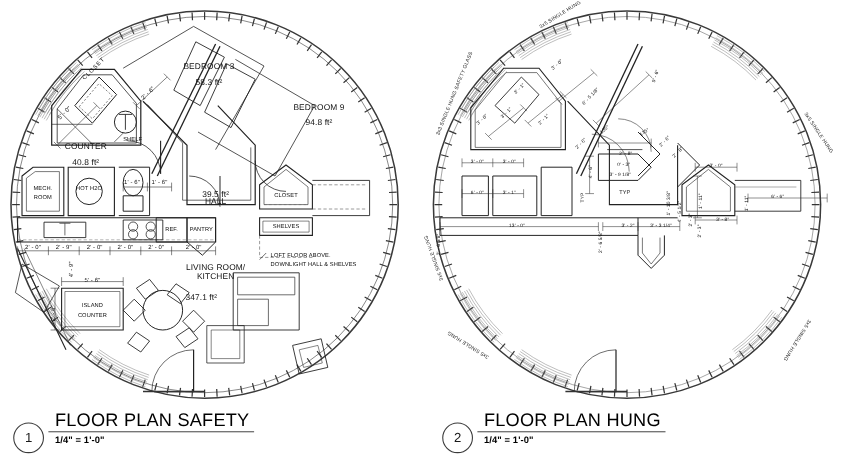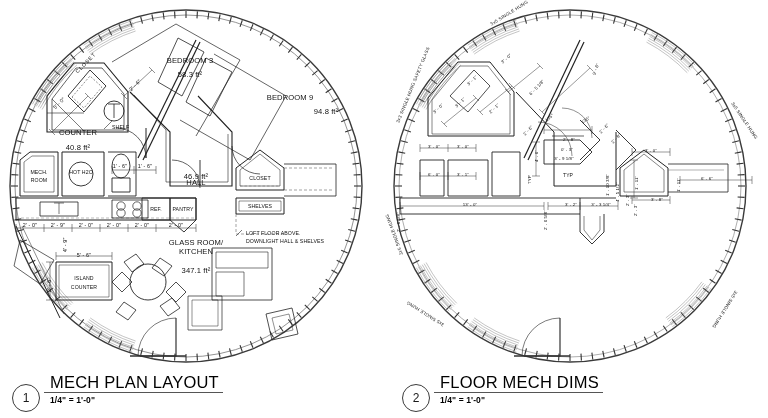--- a/index.html
+++ b/index.html
@@ -326,30 +326,30 @@
         <path d="M124 96 L152 70 M121 93 L127 99 M149 67 L155 73"></path>
       </g>
     </svg>
 
     <div class="lbl room ctr" style="left:190px;top:56px;">
       <span>BEDROOM 3</span>
     </div>
     <div class="lbl room ctr" style="left:190px;top:70px;">58.3 ft²</div>
 
     <div class="lbl room ctr" style="left:290px;top:93px;">BEDROOM 9</div>
-    <div class="lbl room ctr" style="left:290px;top:107px;margin-left:36px;">94.8 ft²</div>
+    <div class="lbl room ctr" style="left:290px;top:107px;">94.8 ft²</div>
 
     <div class="lbl room ctr" style="left:78px;top:128px;">COUNTER</div>
     <div class="lbl room ctr" style="left:78px;top:143px;">40.8 ft²</div>
 
     <div class="lbl room ctr" style="left:196px;top:150px;margin-top:28px;">HALL</div>
-    <div class="lbl room ctr" style="left:196px;top:172px;">46.9 ft²</div>
-
-    <div class="lbl room ctr" style="left:196px;top:238px;width:90px;white-space:normal;">GLASS ROOM/ KITCHEN</div>
-    <div class="lbl room ctr" style="left:196px;top:266px;">347.1 ft²</div>
+    <div class="lbl room ctr" style="left:196px;top:172px;">39.5 ft²</div>
+
+    <div class="lbl room ctr" style="left:196px;top:238px;width:90px;white-space:normal;">LIVING ROOM/ KITCHEN</div>
+    <div class="lbl room ctr" style="left:183px;top:266px;">347.1 ft²</div>
 
     <div class="lbl tiny" style="left:74px;top:70px;transform:rotate(-45deg);transform-origin:left top;letter-spacing:1px;">CLOSET</div>
     <div class="lbl tiny" style="left:112px;top:124px;">SHELF</div>
     <div class="lbl tiny ctr" style="left:39px;top:168px;line-height:8px;white-space:normal;width:34px;">MECH. ROOM</div>
     <div class="lbl tiny ctr" style="left:81px;top:168px;line-height:8px;white-space:normal;width:26px;">HOT H2O</div>
     <div class="lbl tiny ctr" style="left:156px;top:206px;">REF.</div>
     <div class="lbl tiny ctr" style="left:183px;top:206px;">PANTRY</div>
     <div class="lbl tiny ctr" style="left:260px;top:175px;">CLOSET</div>
     <div class="lbl tiny ctr" style="left:260px;top:203px;">SHELVES</div>
     <div class="lbl tiny ctr" style="left:84px;top:274px;line-height:9px;white-space:normal;width:46px;">ISLAND COUNTER</div>
@@ -622,26 +622,26 @@
     <div class="lbl micro" style="left:159px;top:230px;transform:rotate(-90deg);transform-origin:left top;">2' - 6 5/8"</div>
     <div class="lbl micro ctr" style="left:187px;top:202px;">3' - 2"</div>
     <div class="lbl micro ctr" style="left:217px;top:202px;">3' - 3 1/4"</div>
     <div class="lbl micro" style="left:12px;top:232px;transform:rotate(-90deg);transform-origin:left top;">2' - 6 5/8"</div>
     <div class="lbl micro" style="left:241px;top:206px;transform:rotate(-90deg);transform-origin:left top;">2' - 3"</div>
   </div>
 
   <div class="titleblock left">
     <div class="tb-bubble">1</div>
     <div class="tb-text">
-      <div class="tb-title">MECH PLAN LAYOUT</div>
+      <div class="tb-title">FLOOR PLAN SAFETY</div>
       <div class="tb-scale">1/4" = 1'-0"</div>
     </div>
   </div>
 
   <div class="titleblock right">
     <div class="tb-bubble">2</div>
     <div class="tb-text">
-      <div class="tb-title">FLOOR MECH DIMS</div>
+      <div class="tb-title">FLOOR PLAN HUNG</div>
       <div class="tb-scale">1/4" = 1'-0"</div>
     </div>
   </div>
 
 </div>
 
 </body></html>

